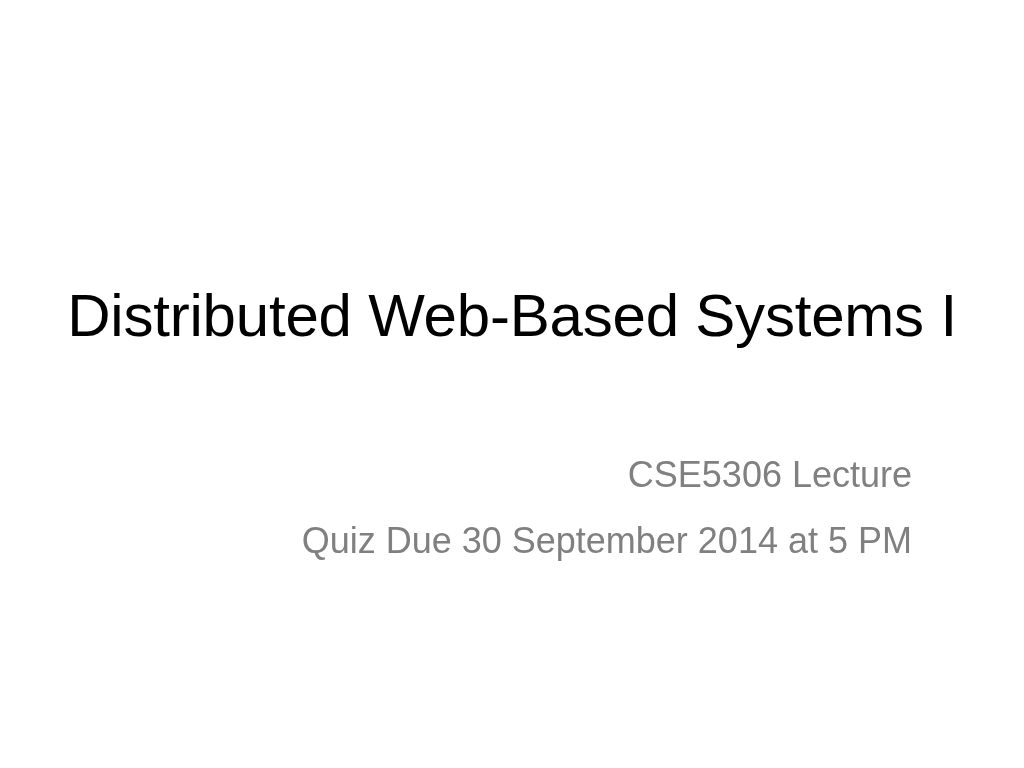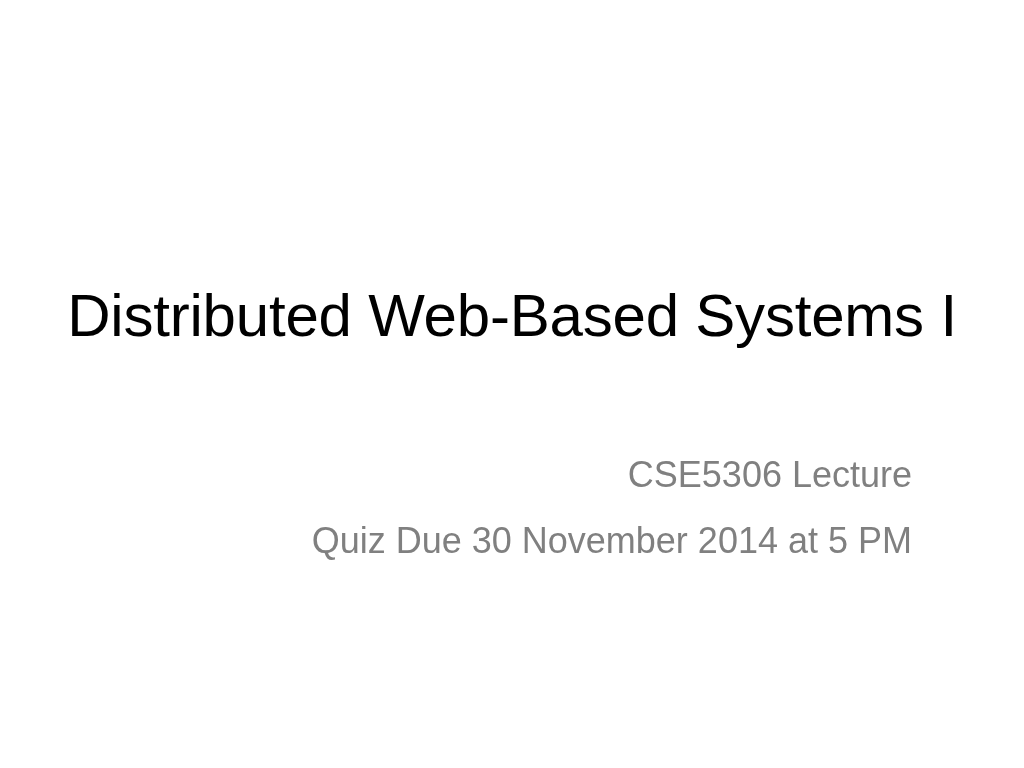--- a/index.html
+++ b/index.html
@@ -68,16 +68,16 @@
 <body>
 
 <div class="slide-canvas">
 
   <div class="title-placeholder">
     <div class="title-text">Distributed Web-Based Systems I</div>
   </div>
 
   <div class="subtitle-placeholder">
     <div class="subtitle-line">CSE5306 Lecture</div>
-    <div class="subtitle-line">Quiz Due 30 November 2014 at 5 PM</div>
+    <div class="subtitle-line">Quiz Due 30 September 2014 at 5 PM</div>
   </div>
 
 </div>
 
 </body></html>

